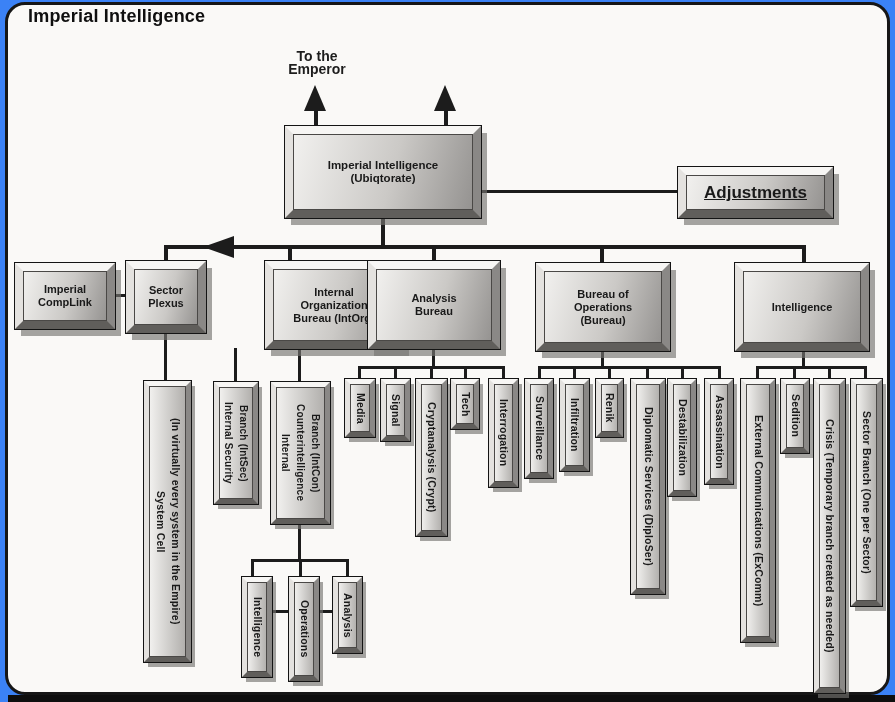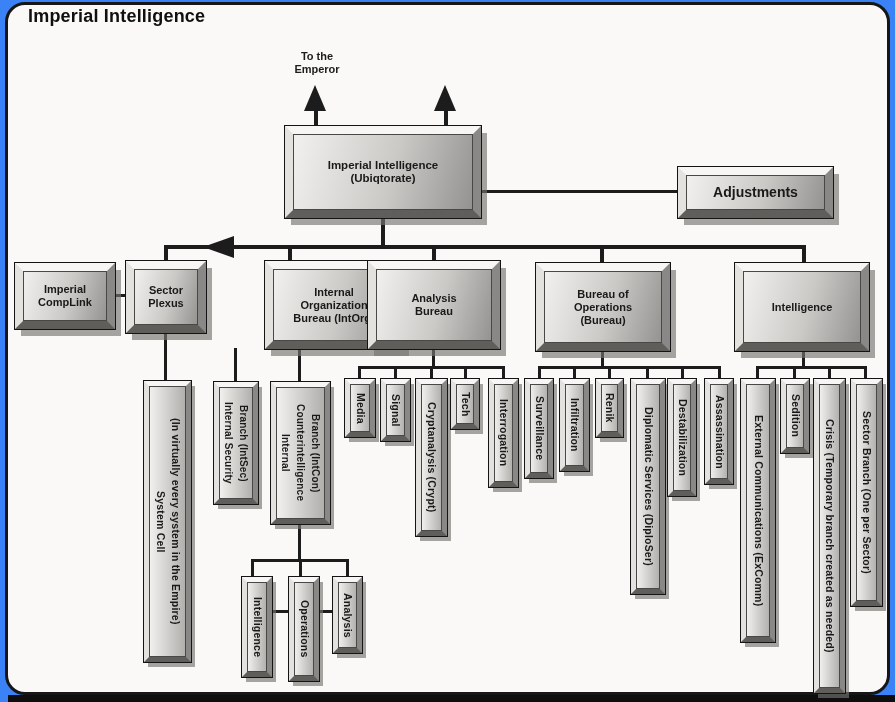--- a/index.html
+++ b/index.html
@@ -3,21 +3,21 @@
 <meta charset="utf-8">
 <style>
   html,body{margin:0;padding:0;background:#dcdcdc;}
   .stage{position:relative;width:895px;height:702px;background:#3b82f6;
          font-family:"Liberation Sans",sans-serif;overflow:hidden;}
   .frame{position:absolute;left:5px;top:2px;width:879px;height:687px;
          border:3px solid #161616;border-radius:20px;background:#faf9f7;}
   .botbar{position:absolute;left:8px;top:695px;width:887px;height:7px;background:#0e0e0e;}
   .title{position:absolute;left:28px;top:6px;font-size:18px;font-weight:700;
          color:#0f0f0f;letter-spacing:.2px;}
-  .note{position:absolute;font-size:11px;font-weight:700;color:#1d1d1d;
+  .note{position:absolute;font-size:14px;font-weight:700;color:#1d1d1d;
         text-align:center;line-height:13px;white-space:pre-line;}
   .ln{position:absolute;background:#1c1c1c;}
   .tri-up{position:absolute;width:0;height:0;border-left:11px solid transparent;
           border-right:11px solid transparent;border-bottom:26px solid #1c1c1c;}
   .tri-left{position:absolute;width:0;height:0;border-top:11px solid transparent;
             border-bottom:11px solid transparent;border-right:31px solid #1c1c1c;}
   .b3{position:absolute;box-sizing:border-box;border:8px solid;
       border-color:#f7f6f4 #8a8886 #605e5b #e4e2df;
       outline:1px solid #141414;
       background:linear-gradient(105deg,#f2f1ef 0%,#cbc9c6 55%,#949290 100%);
@@ -95,21 +95,21 @@
 
   <div class="ln" style="left:802px;top:351px;width:3px;height:18px;"></div>
   <div class="ln" style="left:756px;top:366px;width:111px;height:3px;"></div>
   <div class="ln" style="left:756px;top:366px;width:3px;height:14px;"></div>
   <div class="ln" style="left:793px;top:366px;width:3px;height:14px;"></div>
   <div class="ln" style="left:828px;top:366px;width:3px;height:14px;"></div>
   <div class="ln" style="left:864px;top:366px;width:3px;height:14px;"></div>
 
   <div class="b3" style="left:285px;top:126px;width:196px;height:92px;font-size:11.5px;">Imperial Intelligence
 (Ubiqtorate)</div>
-  <div class="b3" style="left:678px;top:167px;width:155px;height:51px;font-size:14px;">Adjustments</div>
+  <div class="b3" style="left:678px;top:167px;width:155px;height:51px;font-size:17px;text-decoration:underline;">Adjustments</div>
 
   <div class="b3" style="left:126px;top:261px;width:80px;height:72px;">Sector
 Plexus</div>
   <div class="b3" style="left:15px;top:263px;width:100px;height:66px;">Imperial
 CompLink</div>
   <div class="b3" style="left:222px;top:261px;width:138px;height:88px;margin-left:43px;">Internal
 Organization
 Bureau (IntOrg)</div>
   <div class="b3" style="left:368px;top:261px;width:132px;height:88px;">Analysis
 Bureau</div>

